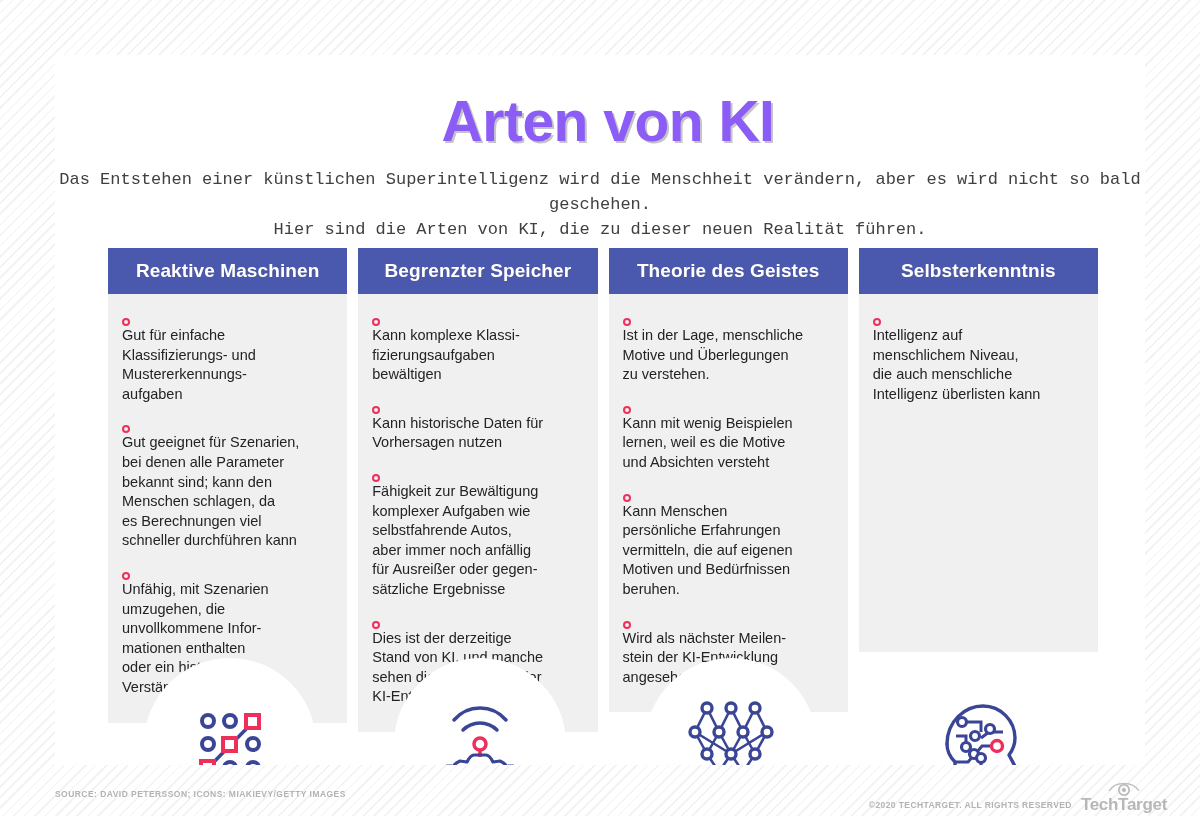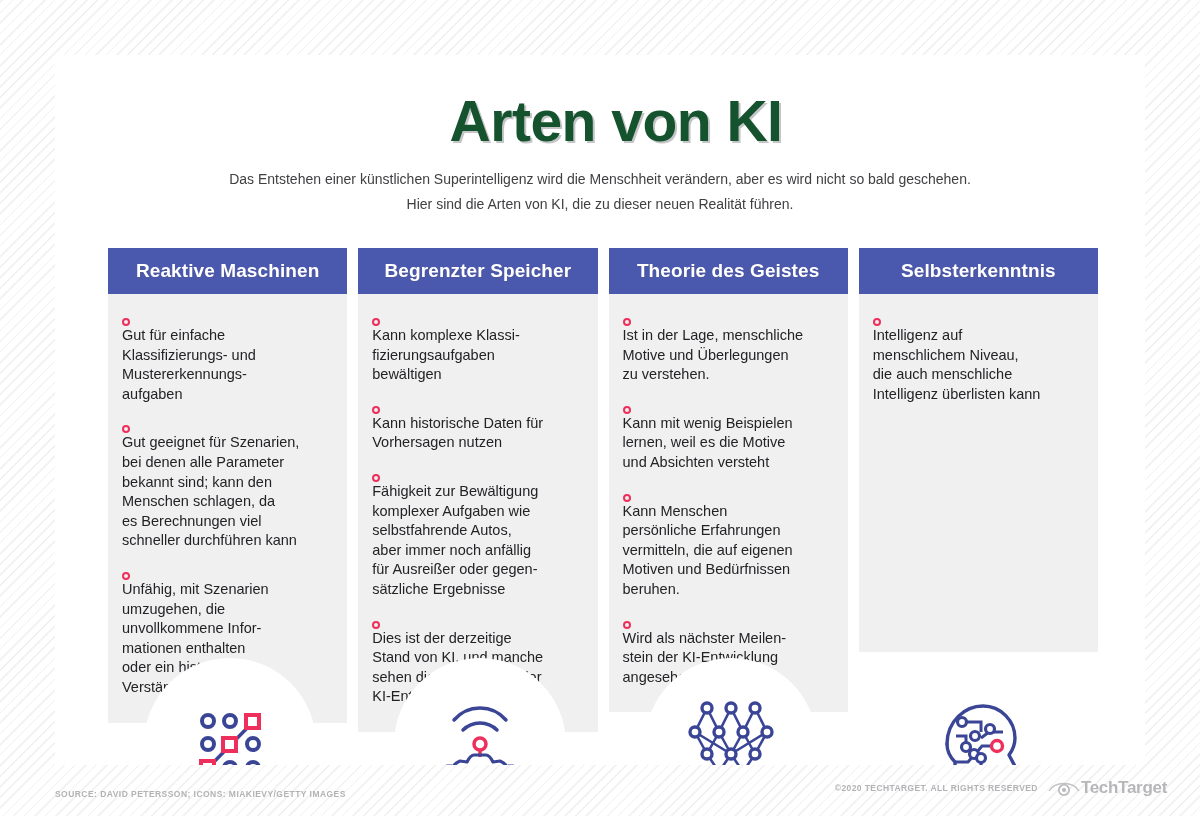--- a/index.html
+++ b/index.html
@@ -29,39 +29,40 @@
     top: 55px;
     width: 1090px;
     height: 710px;
     background: #ffffff;
     overflow: hidden;
   }
 
   
   .title {
     position: absolute;
-    left: 16px;
+    left: 8px;
     top: 33px;
     width: 1090px;
     text-align: center;
     font-size: 57px;
     font-weight: bold;
     letter-spacing: -0.5px;
-    color: #14532d;
+    color: #8b5cf6;
     text-shadow: 2px 2px 0 rgba(150,150,155,0.55);
   }
   .subtitle {
     position: absolute;
     left: 0;
     top: 112px;
     width: 1090px;
     text-align: center;
-    font-size: 14px;
+    font-size: 17px;
     line-height: 25px;
     color: #404043;
+    font-family: Liberation Mono, monospace;
   }
   .subtitle .l2 { display: block; }
 
   
   .columns {
     position: absolute;
     left: 53px;
     top: 193px;
     width: 990px;
     display: flex;
@@ -152,21 +153,21 @@
   }
   .footer-copy {
     font-size: 8.5px;
     letter-spacing: 0.4px;
     color: #b3b3b6;
     font-weight: bold;
     padding-bottom: 3px;
   }
   .tt-logo {
     display: flex;
-    flex-direction: row;
+    flex-direction: column;
     align-items: center;
     justify-content: space-between;
   }
   .tt-name {
     font-size: 17px;
     font-weight: bold;
     color: #b7b7ba;
     letter-spacing: -0.3px;
     line-height: 17px;
   }

